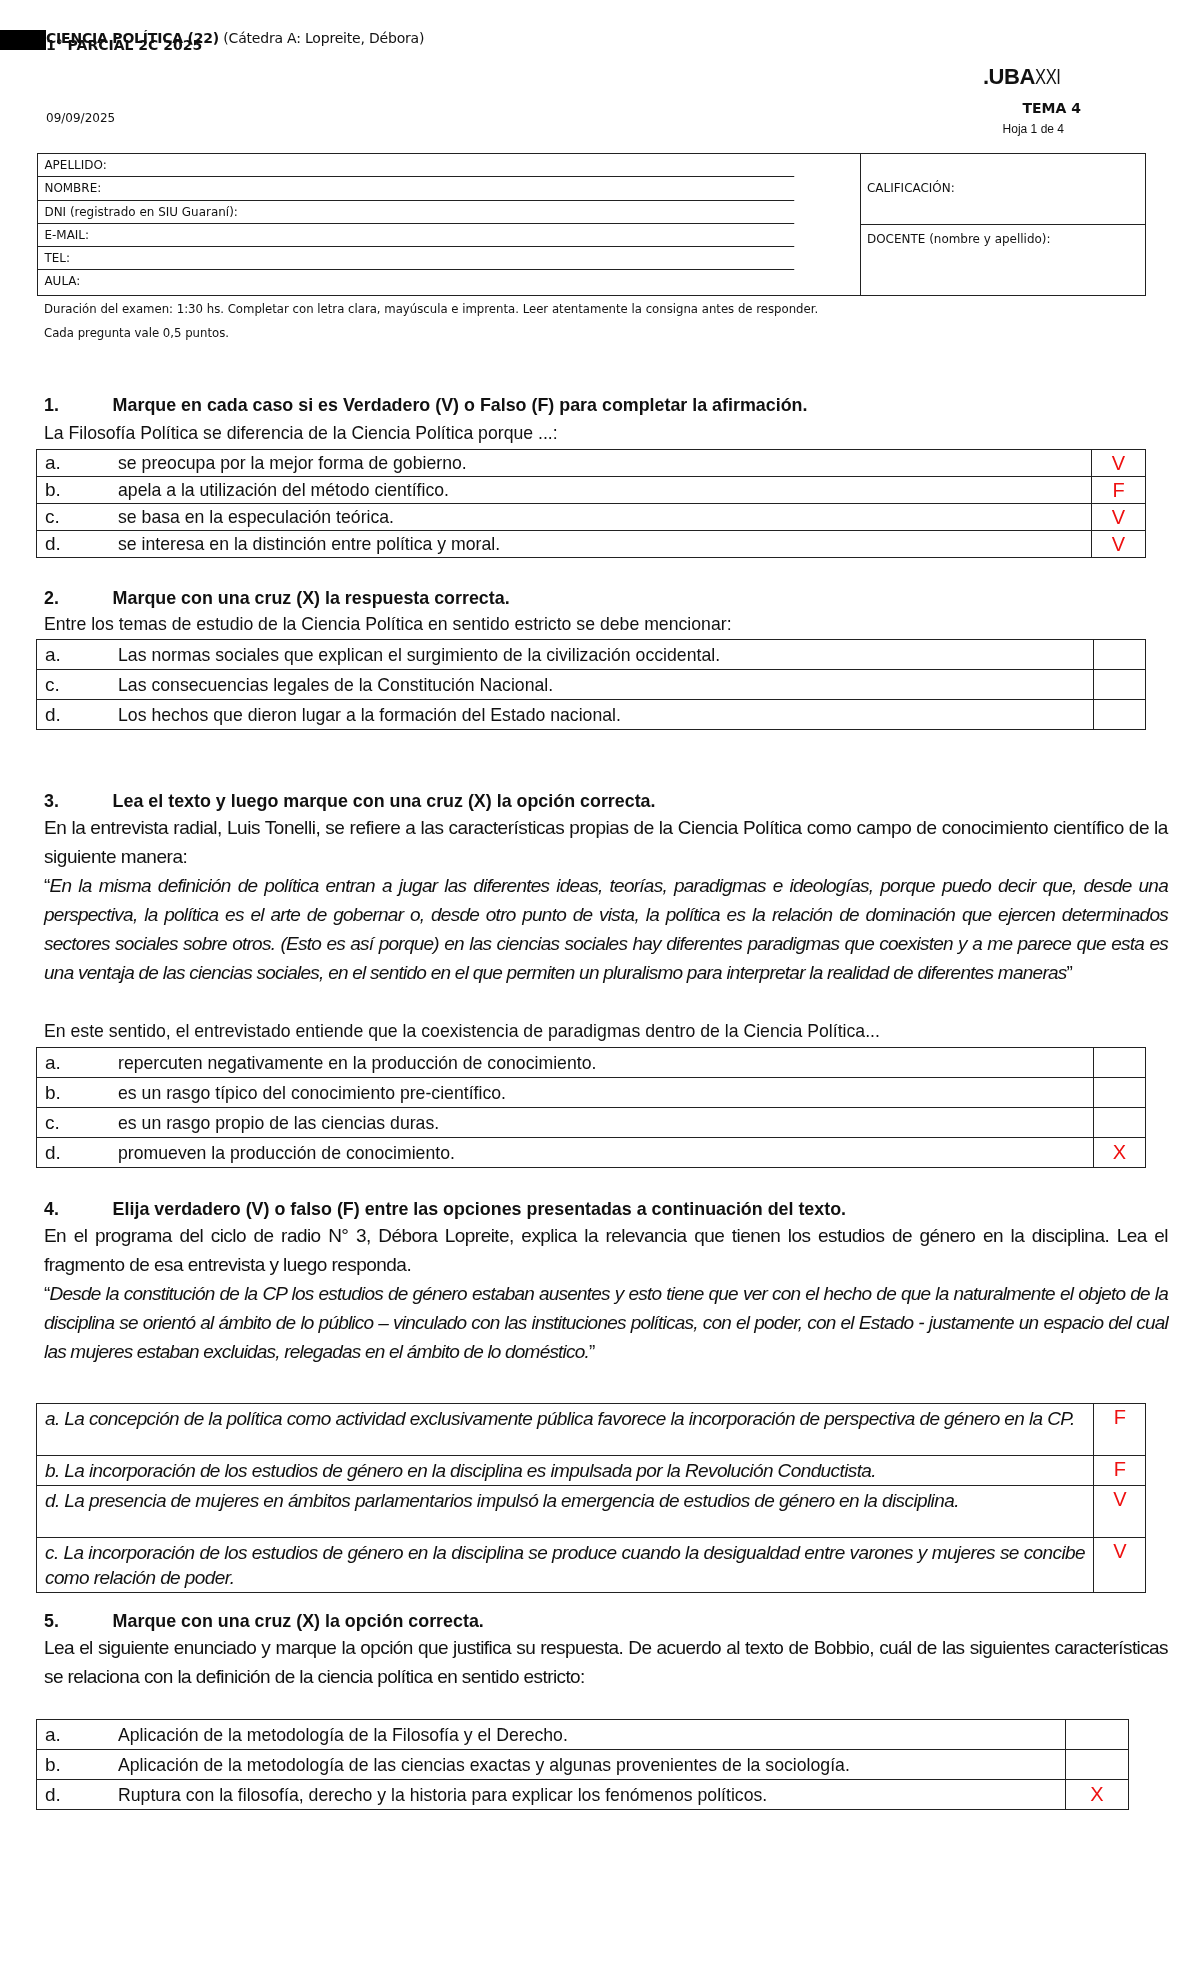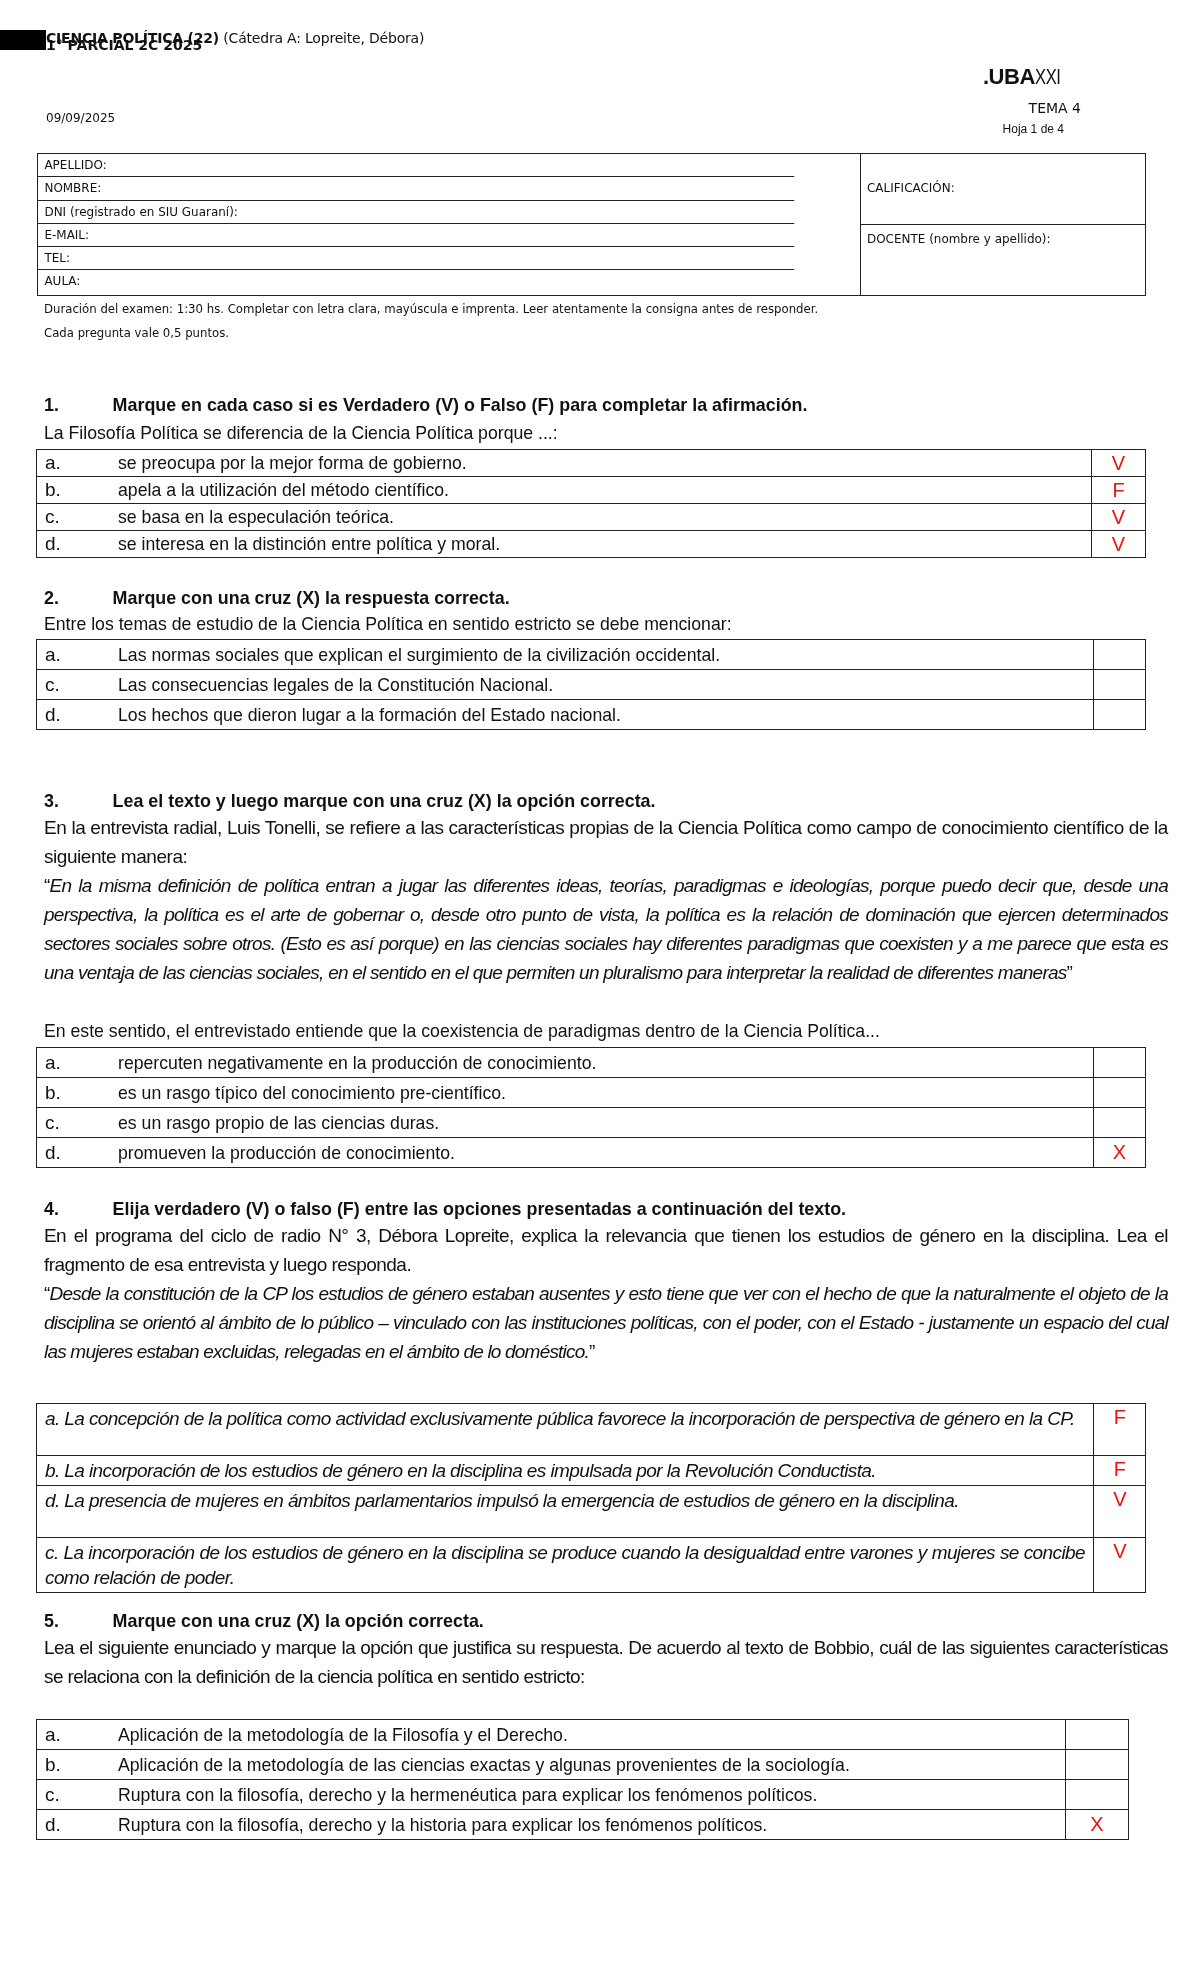--- a/index.html
+++ b/index.html
@@ -7,21 +7,21 @@
 
   .redact { position: absolute; left: 0; top: 30px; width: 46px; height: 20px; background: #000; }
   .hdr-title { position: absolute; left: 46px; top: 30px; font-family: "DejaVu Sans", sans-serif; font-size: 14px; letter-spacing: -0.2px; }
   .hdr-title b { font-weight: bold; }
   .hdr-sub { position: absolute; left: 46px; top: 37px; font-family: "DejaVu Sans", sans-serif; font-size: 14px; font-weight: bold; }
   .hdr-date { position: absolute; left: 46px; top: 111px; font-family: "DejaVu Sans", sans-serif; font-size: 12px; }
 
   .logo { position: absolute; left: 983px; top: 64px; font-size: 22px; letter-spacing: -0.5px; }
   .logo .uba { font-weight: bold; }
   .logo .xxi { font-weight: normal; font-family: "Liberation Sans Narrow", "Liberation Sans", sans-serif; transform: scaleX(0.75); display: inline-block; transform-origin: left; }
-  .tema { position: absolute; right: 119px; top: 100px; font-family: "DejaVu Sans", sans-serif; font-size: 14px; font-weight: normal; }
+  .tema { position: absolute; right: 119px; top: 100px; font-family: "DejaVu Sans", sans-serif; font-size: 14px; font-weight: bold; }
   .hoja { position: absolute; right: 136px; top: 122px; font-family: Liberation Sans, sans-serif; font-size: 12px; }
 
   
   .info { position: absolute; left: 37px; top: 153px; width: 1109px; height: 143px; border: 1.5px solid #222; box-sizing: border-box; font-family: "DejaVu Sans", sans-serif; font-size: 13px; }
   .info .left { position: absolute; left: 0; top: 0; width: 822px; height: 100%; }
   .info .row { height: 23.3px; border-bottom: 1.5px solid #222; box-sizing: border-box; padding: 3px 0 0 7px; transform: scaleX(0.92); transform-origin: left; white-space: nowrap; }
   .info .row:last-child { border-bottom: none; }
   .info .right { position: absolute; left: 822px; top: 0; right: 0; height: 100%; border-left: 1.5px solid #222; }
   .info .cal { height: 71px; border-bottom: 1.5px solid #222; box-sizing: border-box; padding: 26px 0 0 6px; }
   .info .doc { padding: 6px 0 0 6px; }
@@ -171,21 +171,17 @@
   <tbody>
       <tr style="height:30px">
         <td class="body"><span class="lbl">a.</span><span class="txt">Aplicación de la metodología de la Filosofía y el Derecho.</span></td>
         <td class="mark" style="width:62px"></td>
       </tr>
   <tr style="height:30px">
         <td class="body"><span class="lbl">b.</span><span class="txt">Aplicación de la metodología de las ciencias exactas y algunas provenientes de la sociología.</span></td>
         <td class="mark"></td>
       </tr>
   <tr style="height:30px">
-        <td class="body"><span class="lbl">c.</span><span class="txt">Ruptura con la filosofía, derecho y la hermenéutica para explicar los fenómenos políticos.</span></td>
-        <td class="mark"></td>
-      </tr>
-  <tr style="height:30px">
         <td class="body"><span class="lbl">d.</span><span class="txt">Ruptura con la filosofía, derecho y la historia para explicar los fenómenos políticos.</span></td>
         <td class="mark">X</td>
       </tr>
 </tbody>
   </table>
 
 </body></html>

